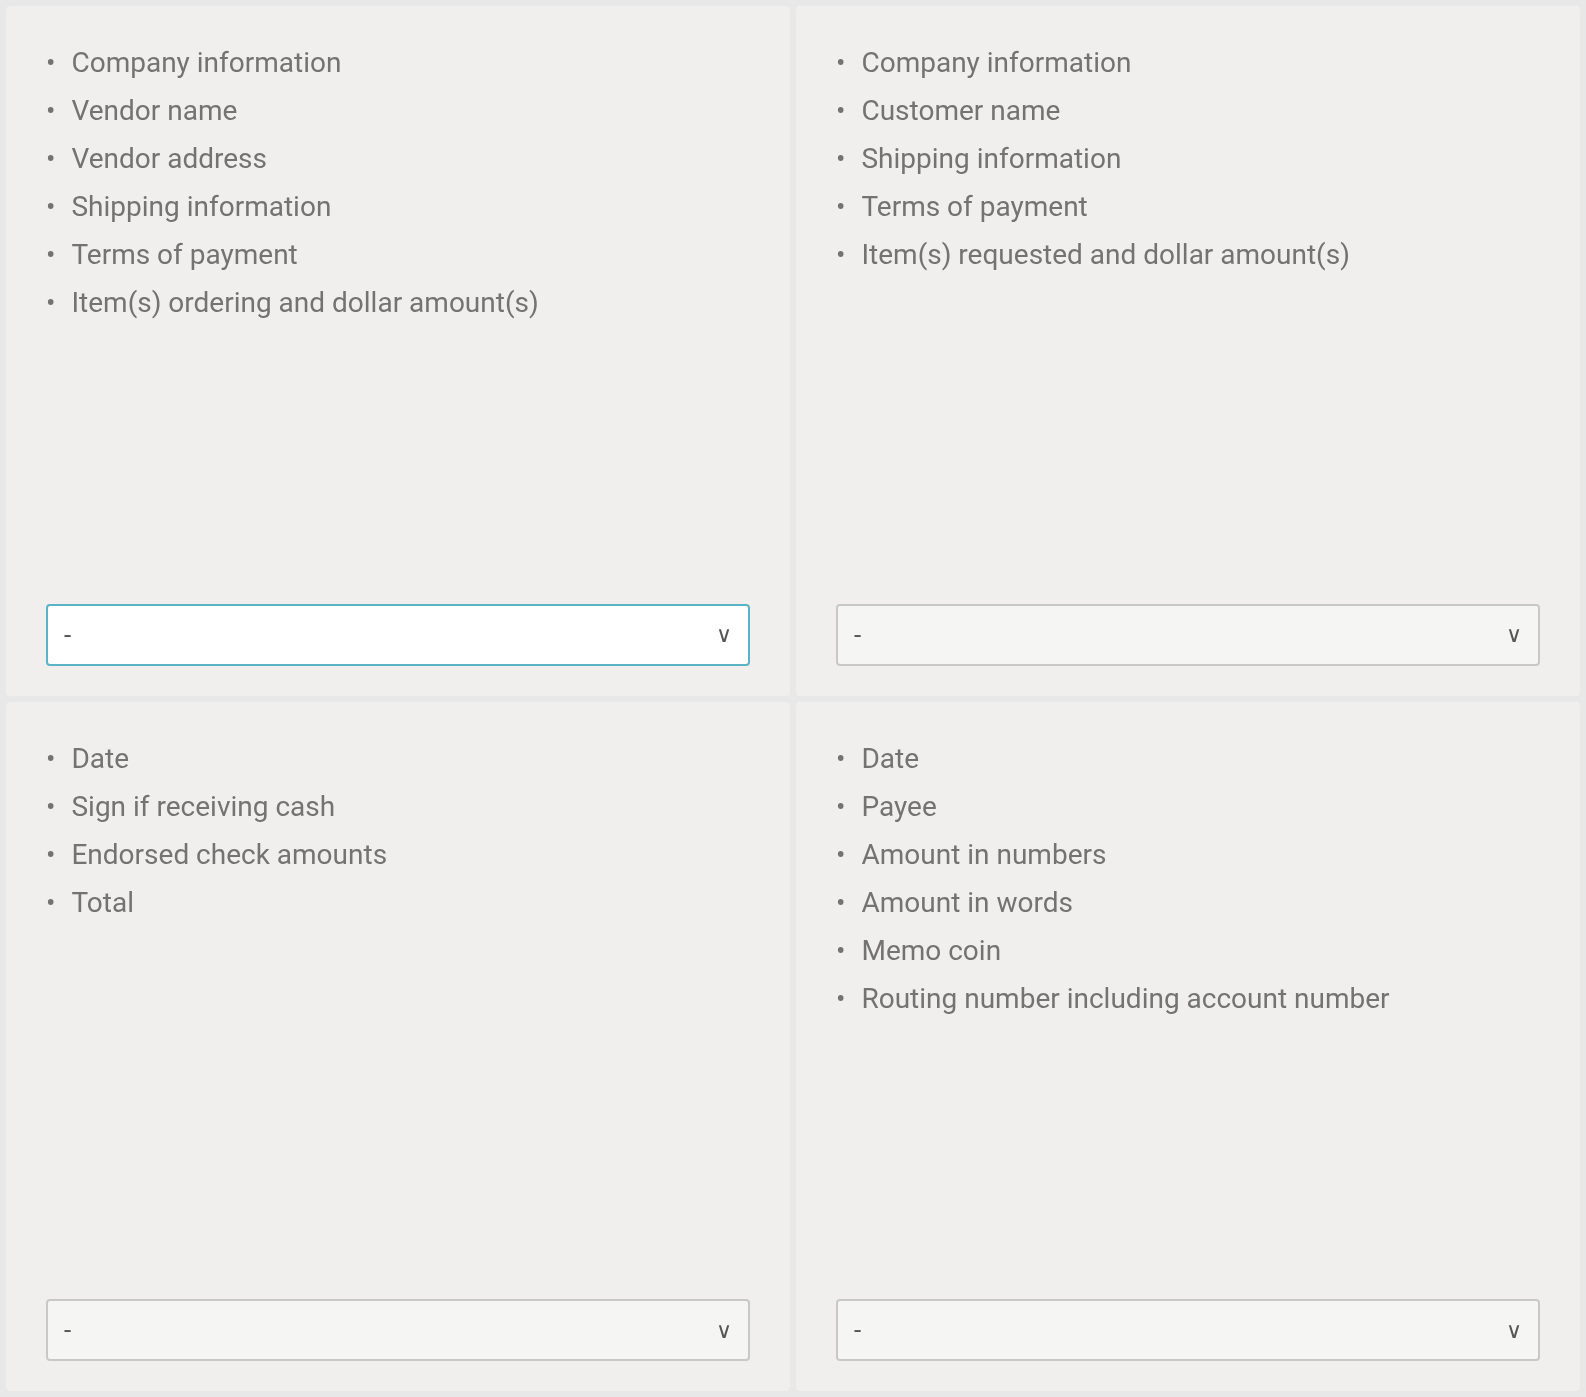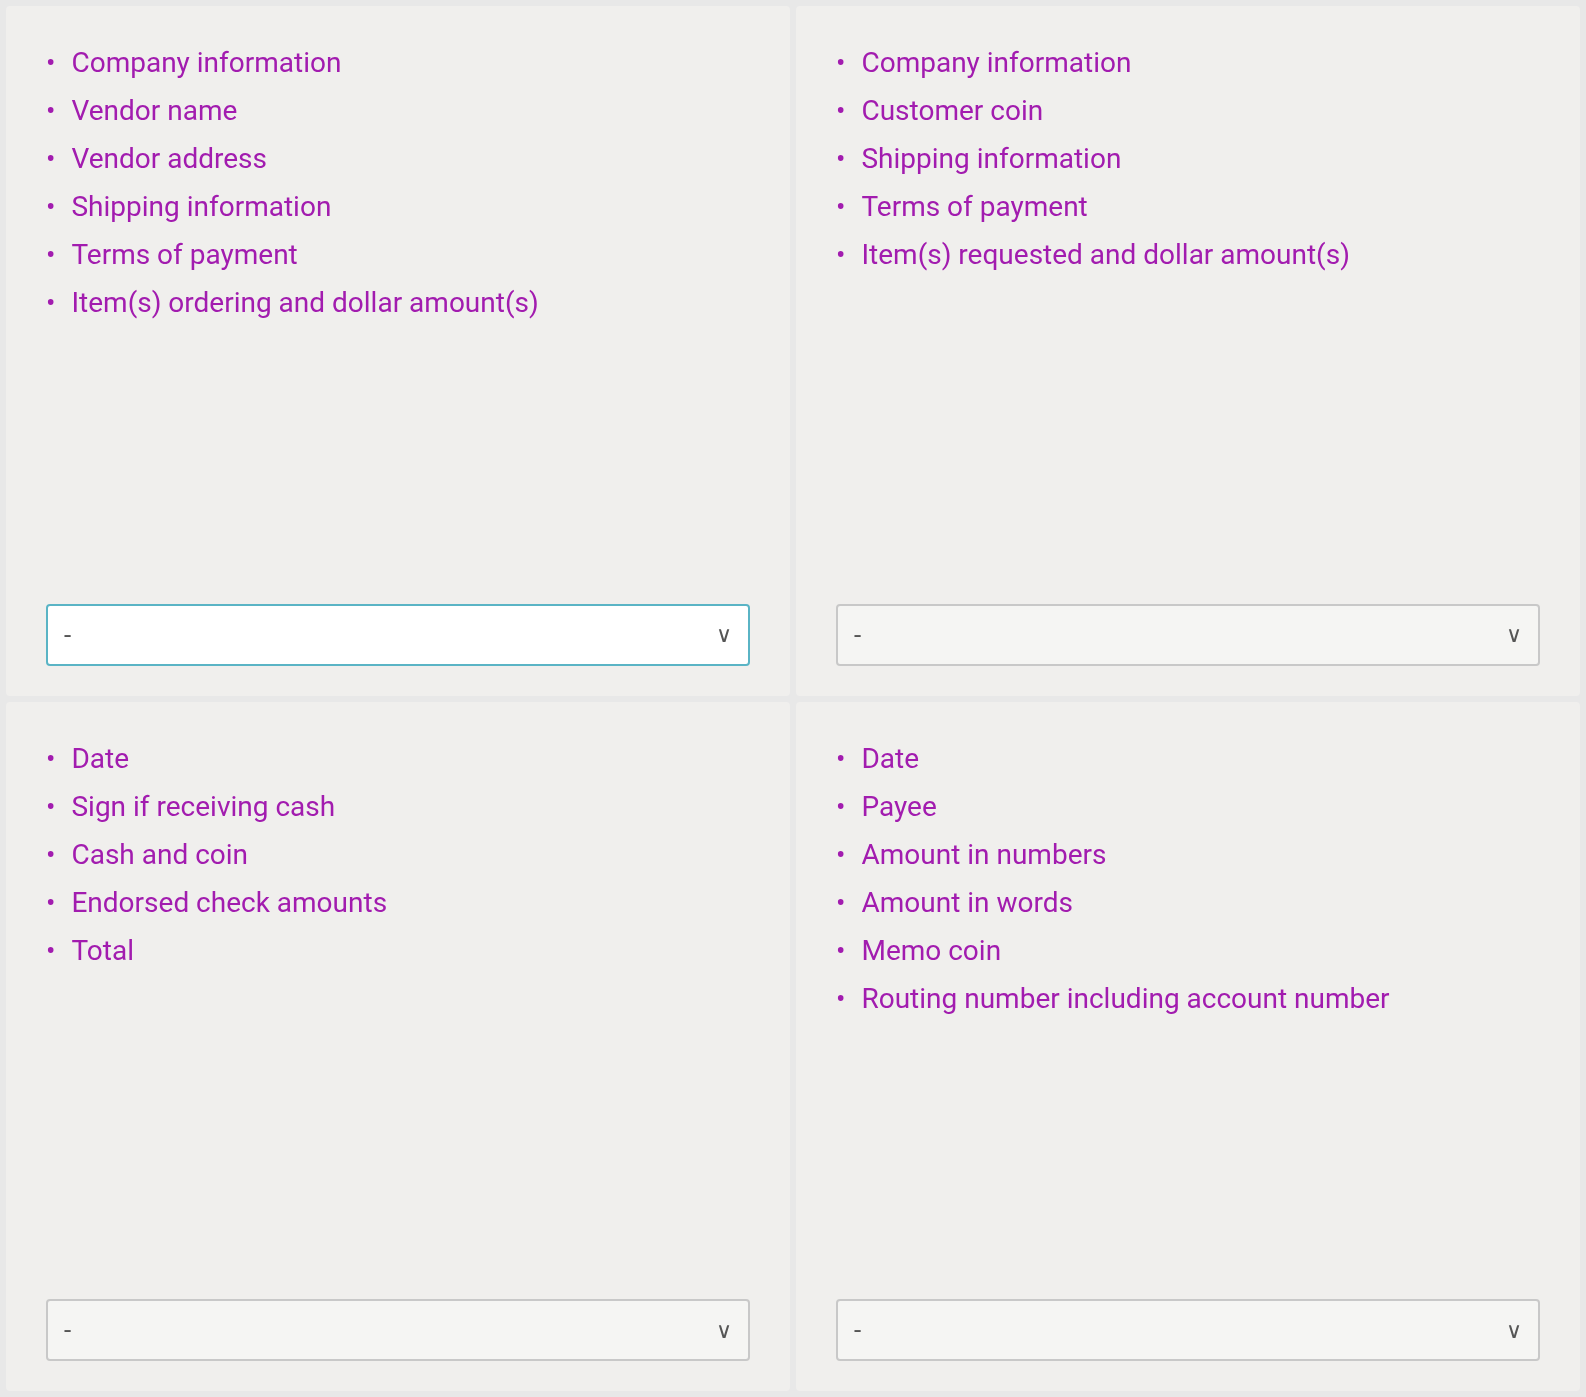--- a/index.html
+++ b/index.html
@@ -41,21 +41,21 @@
       list-style: none;
       padding: 0;
       margin: 0;
       flex: 1;
     }
 
     .bullet-list li {
       display: flex;
       align-items: flex-start;
       font-size: 28px;
-      color: #a21caf;
+      color: #737373;
       line-height: 1.5;
       margin-bottom: 6px;
     }
 
     .bullet-list li::before {
       content: '•';
       font-size: 28px;
       margin-right: 16px;
       flex-shrink: 0;
       line-height: 1.5;
@@ -127,38 +127,37 @@
       <div class="dropdown">
         <span class="dropdown-value">-</span>
         <span class="dropdown-chevron">∨</span>
       </div>
     </div>
   </div>
 
   <div class="card card-top-right">
     <ul class="bullet-list">
       <li>Company information</li>
-      <li>Customer coin</li>
+      <li>Customer name</li>
       <li>Shipping information</li>
       <li>Terms of payment</li>
       <li>Item(s) requested and dollar amount(s)</li>
     </ul>
     <div class="dropdown-wrapper">
       <div class="dropdown inactive">
         <span class="dropdown-value">-</span>
         <span class="dropdown-chevron">∨</span>
       </div>
     </div>
   </div>
 
   <div class="card card-bottom-left">
     <ul class="bullet-list">
       <li>Date</li>
       <li>Sign if receiving cash</li>
-      <li>Cash and coin</li>
       <li>Endorsed check amounts</li>
       <li>Total</li>
     </ul>
     <div class="dropdown-wrapper">
       <div class="dropdown inactive">
         <span class="dropdown-value">-</span>
         <span class="dropdown-chevron">∨</span>
       </div>
     </div>
   </div>

